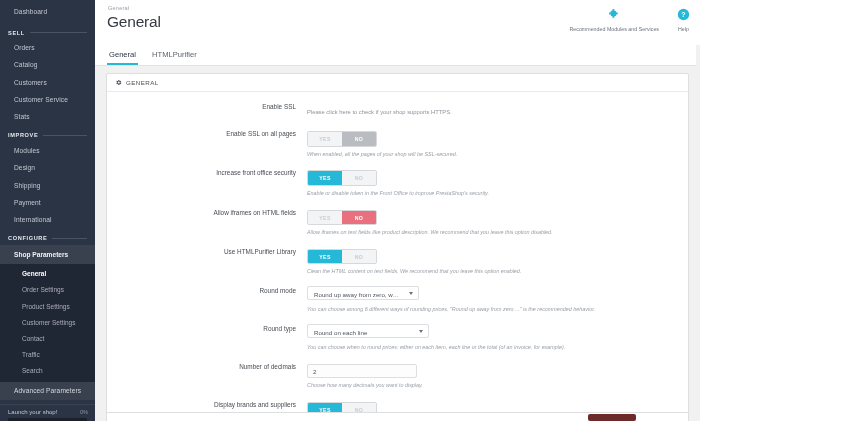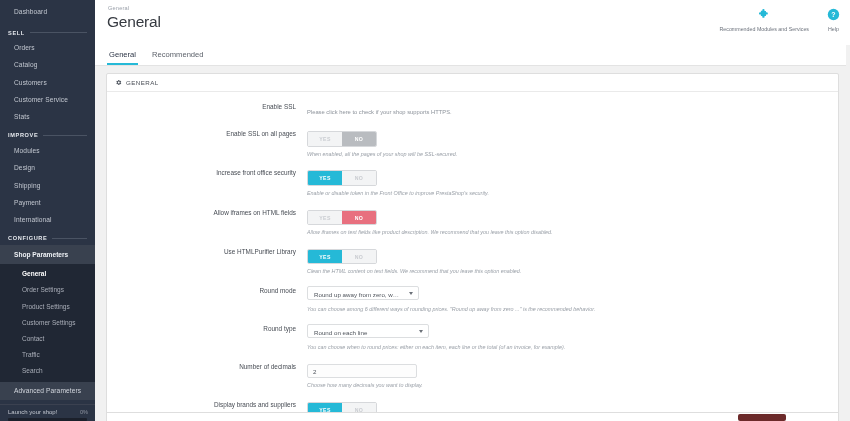--- a/index.html
+++ b/index.html
@@ -2,21 +2,21 @@
 <html><head>
 <meta charset="utf-8">
 <style>
   * { box-sizing: border-box; margin: 0; padding: 0; }
   html, body {
     width: 850px; height: 421px;
     overflow: hidden;
     font-family: "Liberation Sans", sans-serif;
     background: #ffffff;
   }
-  #app { display: flex; width: 850px; height: 421px; }
+  #app { display: flex; width: 700px; height: 421px; }
 
   
   #sidebar {
     width: 95px; height: 421px;
     background: #2b3445;
     color: #b6bcc7;
     font-size: 6.4px;
     position: relative;
     overflow: hidden;
     flex: 0 0 95px;
@@ -318,21 +318,21 @@
               <text x="12" y="16.8" font-size="13" font-weight="bold" fill="#ffffff" text-anchor="middle" font-family="Liberation Sans, sans-serif">?</text>
             </svg>
           </div>
           <div class="tr-label">Help</div>
         </div>
       </div>
     </header>
 
     <div id="tabs">
       <div class="tab active"><span>General</span></div>
-      <div class="tab"><span>Recommended</span></div>
+      <div class="tab"><span>HTMLPurifier</span></div>
     </div>
 
     <div id="content">
       <section class="panel">
 
         <div class="panel-head">
           <span class="cogs">
             <svg width="7" height="7" viewBox="0 0 24 24" fill="#555b64">
               <path d="M19.4 13a7.6 7.6 0 0 0 0-2l2-1.6-2-3.4-2.4 1a7.6 7.6 0 0 0-1.7-1l-.4-2.5h-3.9l-.4 2.5a7.6 7.6 0 0 0-1.7 1l-2.4-1-2 3.4L6.6 11a7.6 7.6 0 0 0 0 2l-2 1.6 2 3.4 2.4-1a7.6 7.6 0 0 0 1.7 1l.4 2.5h3.9l.4-2.5a7.6 7.6 0 0 0 1.7-1l2.4 1 2-3.4zM13 15.2A3.2 3.2 0 1 1 16.2 12 3.2 3.2 0 0 1 13 15.2z"></path>
             </svg>

